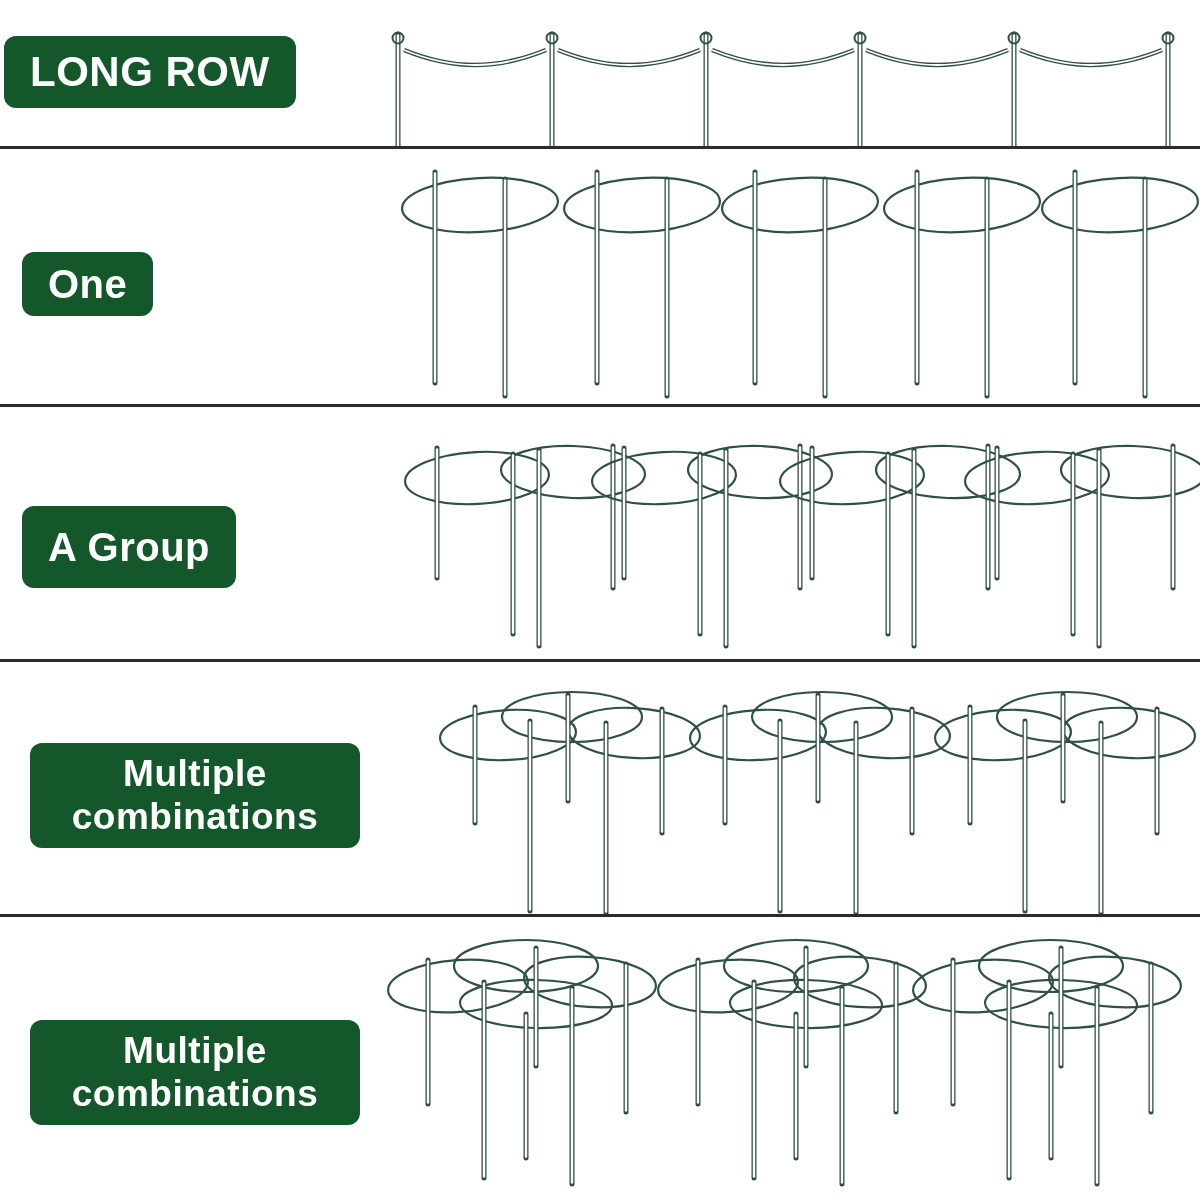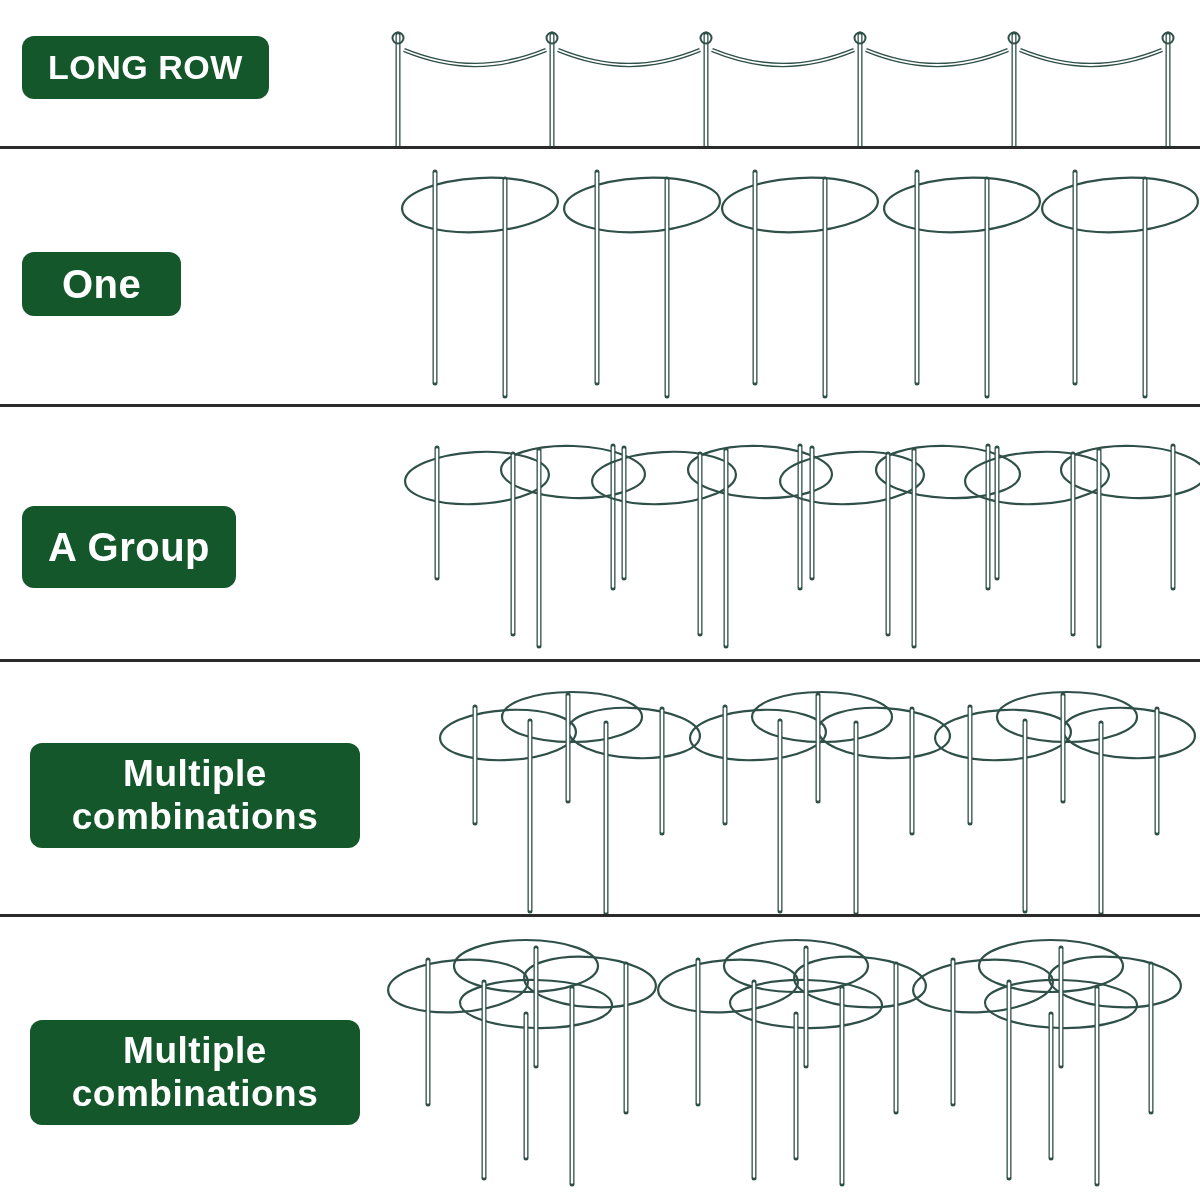--- a/index.html
+++ b/index.html
@@ -12,22 +12,22 @@
   #row-2{top:406px;height:255px}
   #row-3{top:661px;height:255px}
   #row-4{top:916px;height:284px}
   .divider{position:absolute;left:0;width:1200px;height:3px;background:var(--divider,#2b2b2b);z-index:3}
   #div-0{top:146px}
   #div-1{top:404px}
   #div-2{top:659px}
   #div-3{top:914px}
   .badge{position:absolute;background:var(--badge-bg,#14572b);color:var(--badge-text,#fff);
          font-weight:bold;border-radius:12px;line-height:1.15;z-index:2;letter-spacing:.5px}
-  .badge-0{left:22px;top:36px;font-size:34px;padding:12px 26px;white-space:nowrap}
-  .badge-1{left:22px;top:104px;font-size:40px;padding:9px 40px;white-space:nowrap}
+  .badge-0{left:4px;top:36px;font-size:42px;padding:12px 26px;white-space:nowrap}
+  .badge-1{left:22px;top:104px;font-size:40px;padding:9px 26px;white-space:nowrap}
   .badge-2{left:22px;top:100px;font-size:40px;padding:18px 26px;white-space:nowrap}
   .badge-3{left:30px;top:82px;font-size:37px;padding:10px 26px;max-width:330px;text-align:center}
   .badge-4{left:30px;top:104px;font-size:37px;padding:10px 26px;max-width:330px;text-align:center}
   .art{position:absolute;z-index:1;left:0;top:0}
   #art-0{left:380px;width:820px;height:148px}
   #art-1{width:1200px;height:258px}
   #art-2{width:1200px;height:255px}
   #art-3{width:1200px;height:255px}
   #art-4{width:1200px;height:284px}
 </style>

